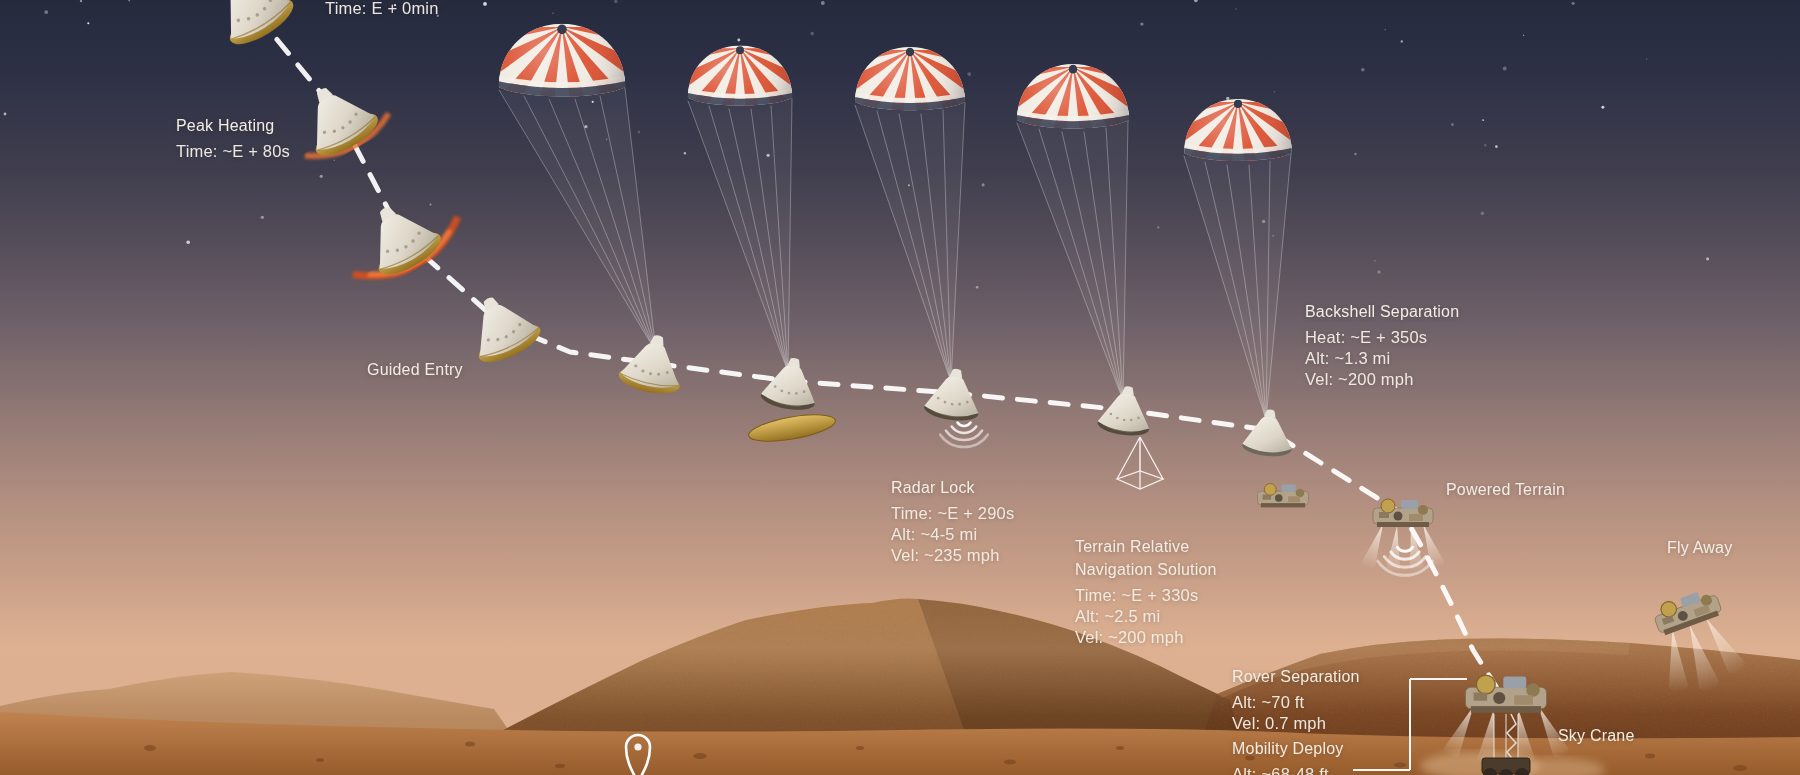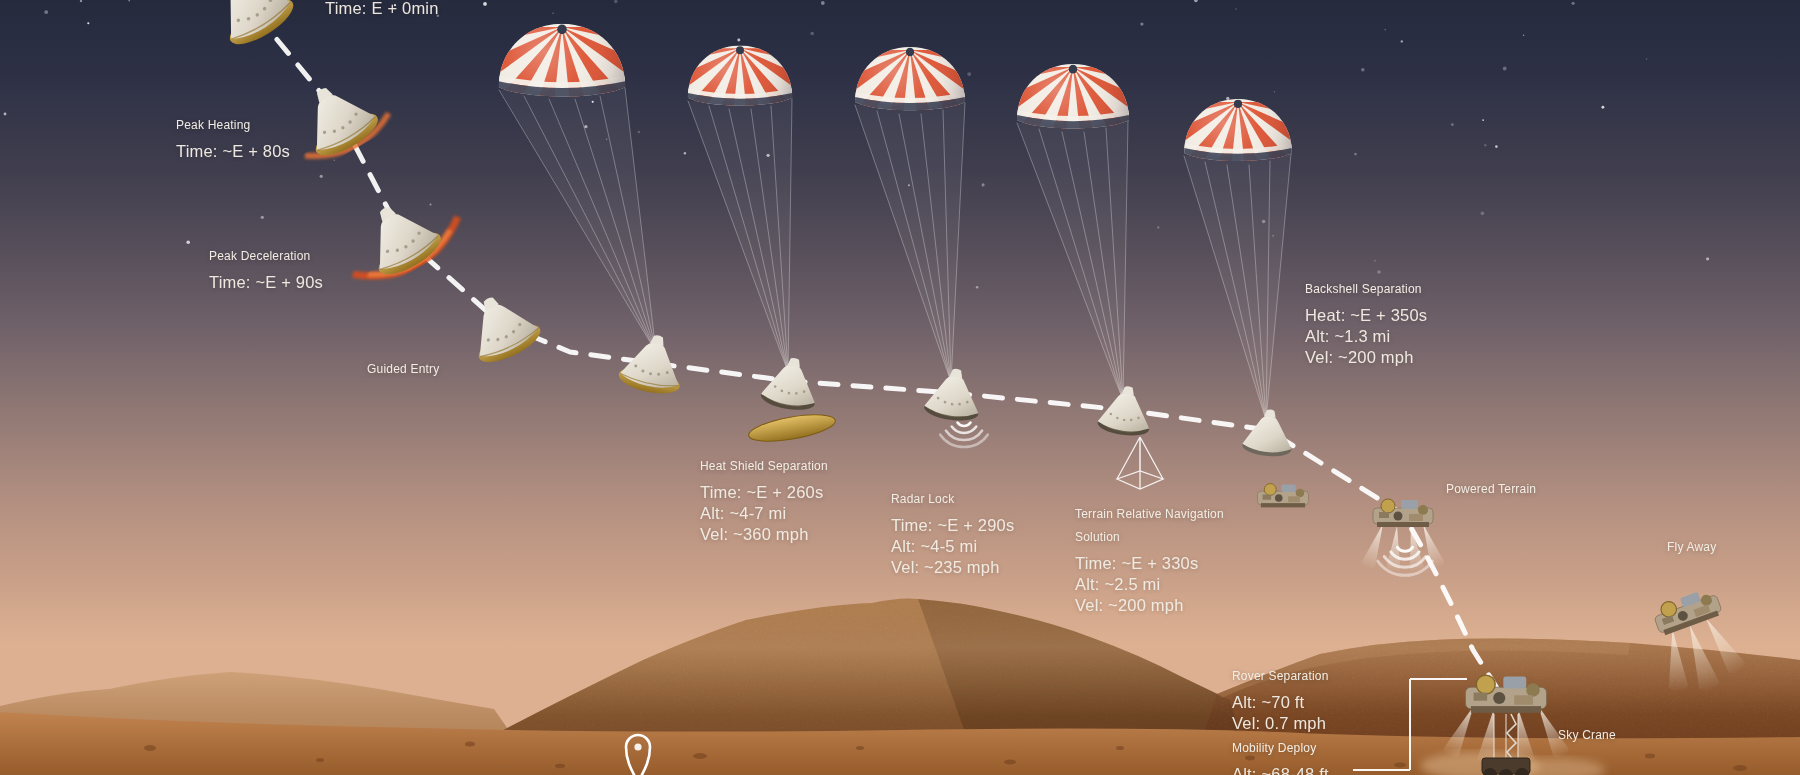--- a/index.html
+++ b/index.html
@@ -10,22 +10,22 @@
       #252a3d 0%, #2e3146 10%, #403e4e 22%, #564e5a 32%,
       #6f6169 42%, #8d7673 52%, #ab8a7e 62%, #c49c86 72%,
       #d5a98e 82%, #deb092 92%, #e2b494 100%);
     padding-left:36px;
   }
   svg.scene{position:absolute;left:0;top:0;}
   .ann{
     position:absolute;color:#f2ede4;letter-spacing:.2px;
     text-shadow:0 1px 5px rgba(40,25,15,.25);white-space:nowrap;
   }
-  .ann.wrap{white-space:normal;}
-  .ann-title{font-size:12px;line-height:23px;margin-bottom:4px;}
+  .ann.wrap{white-space:normal;margin-top:32px;}
+  .ann-title{font-size:16px;line-height:23px;margin-bottom:4px;}
   .ann-line{font-size:16.5px;line-height:21px;opacity:.97;}
 </style>
 </head>
 <body>
 
 <div class="stage">
 
 <svg class="scene" width="1800" height="775" viewBox="0 0 1800 775">
   <defs>
     <linearGradient id="gHillL" x1="0" y1="0" x2="0" y2="1">
@@ -404,52 +404,42 @@
 
 <div class="ann" style="left:325px;top:-2px">
   <div class="ann-line">Time: E + 0min</div>
 </div>
 
 <div class="ann" style="left:176px;top:114px">
   <div class="ann-title">Peak Heating</div>
   <div class="ann-line">Time: ~E + 80s</div>
 </div>
 
-<div class="ann" style="left:209px;top:245px">
-  <div class="ann-title">Peak Deceleration</div>
-  <div class="ann-line">Time: ~E + 90s</div>
-</div>
 
 <div class="ann" style="left:367px;top:358px">
   <div class="ann-title">Guided Entry</div>
 </div>
 
 
-<div class="ann" style="left:700px;top:455px">
-  <div class="ann-title">Heat Shield Separation</div>
-  <div class="ann-line">Time: ~E + 260s</div>
-  <div class="ann-line">Alt: ~4-7 mi</div>
-  <div class="ann-line">Vel: ~360 mph</div>
-</div>
-
-<div class="ann" style="left:891px;top:488px">
+
+<div class="ann" style="left:891px;top:476px">
   <div class="ann-title">Radar Lock</div>
   <div class="ann-line">Time: ~E + 290s</div>
   <div class="ann-line">Alt: ~4-5 mi</div>
   <div class="ann-line">Vel: ~235 mph</div>
 </div>
 
 <div class="ann wrap" style="left:1075px;top:503px;width:185px">
   <div class="ann-title">Terrain Relative Navigation Solution</div>
   <div class="ann-line">Time: ~E + 330s</div>
   <div class="ann-line">Alt: ~2.5 mi</div>
   <div class="ann-line">Vel: ~200 mph</div>
 </div>
 
-<div class="ann" style="left:1305px;top:278px">
+<div class="ann" style="left:1305px;top:300px">
   <div class="ann-title">Backshell Separation</div>
   <div class="ann-line">Heat: ~E + 350s</div>
   <div class="ann-line">Alt: ~1.3 mi</div>
   <div class="ann-line">Vel: ~200 mph</div>
 </div>
 
 <div class="ann" style="left:1446px;top:478px">
   <div class="ann-title">Powered Terrain</div>
 </div>
 

